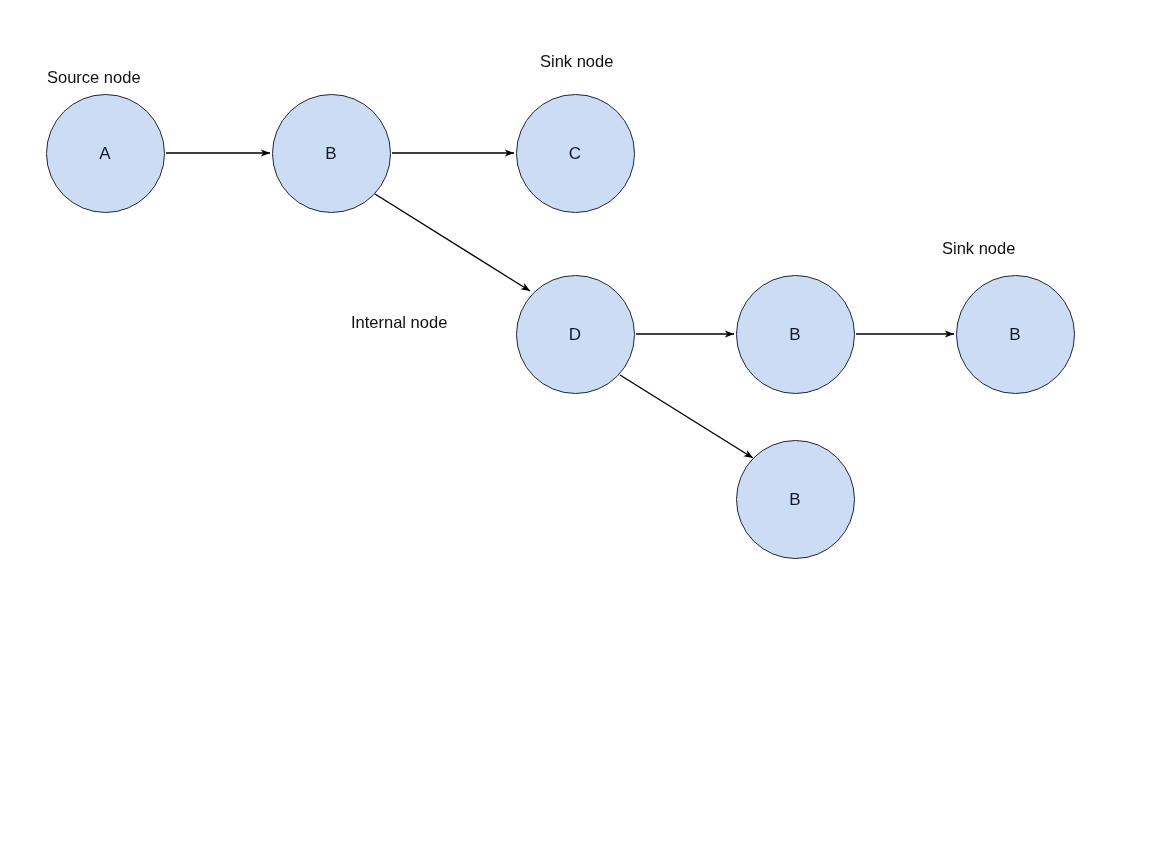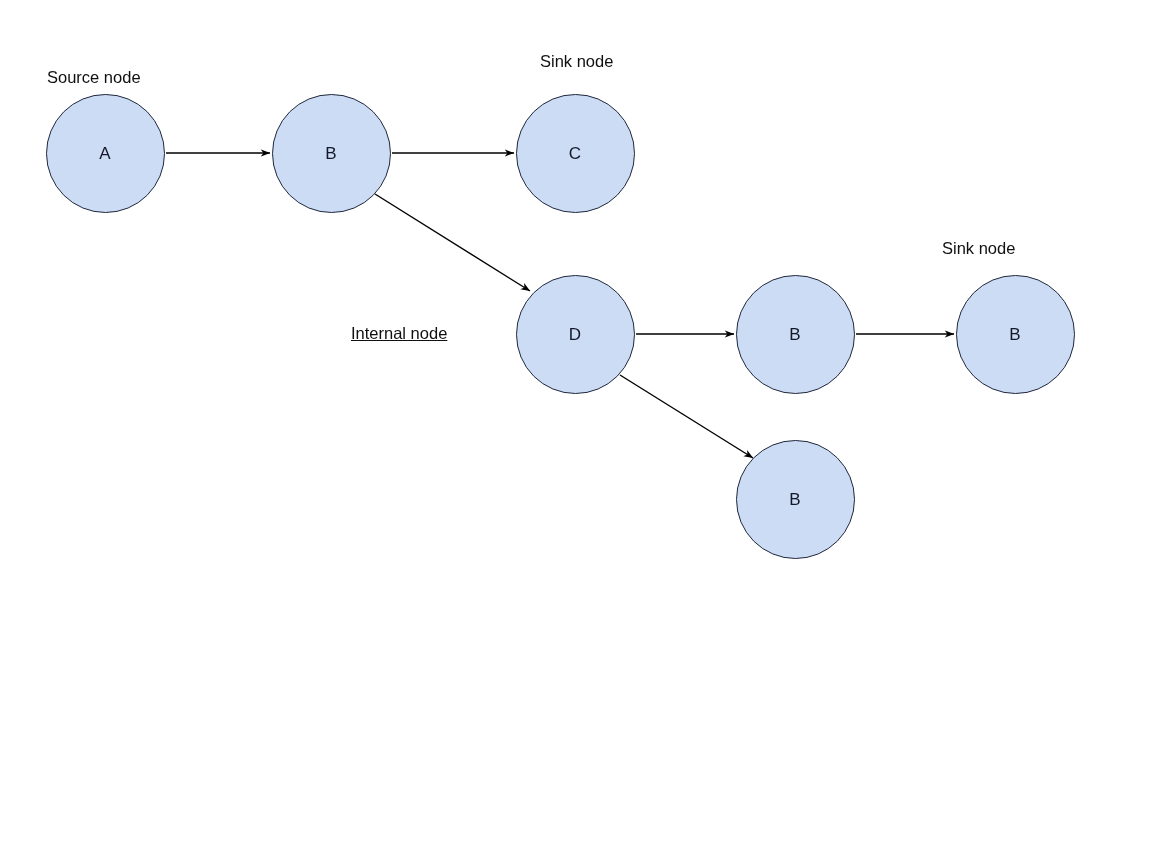--- a/index.html
+++ b/index.html
@@ -95,17 +95,17 @@
       <div class="node" style="left: 955.5px; top: 274.5px; width: 119px; height: 119px; background: rgb(205, 220, 245); border-color: rgb(32, 40, 60);">
         <span class="node-label">B</span>
       </div>
       <div class="node" style="left: 735.5px; top: 439.5px; width: 119px; height: 119px; background: rgb(205, 220, 245); border-color: rgb(32, 40, 60);">
         <span class="node-label">B</span>
       </div>
     </div>
   <div id="annotations-group">
       <div class="annotation" style="left: 47px; top: 53px; margin-top: 16px;">Source node</div>
       <div class="annotation" style="left: 540px; top: 53px;">Sink node</div>
-      <div class="annotation" style="left: 351px; top: 325px; text-decoration: underline;">Internal node</div>
+      <div class="annotation" style="left: 351px; top: 314px;">Internal node</div>
       <div class="annotation" style="left: 942px; top: 240px;">Sink node</div>
     </div>
 
 </div>
 
 </body></html>

